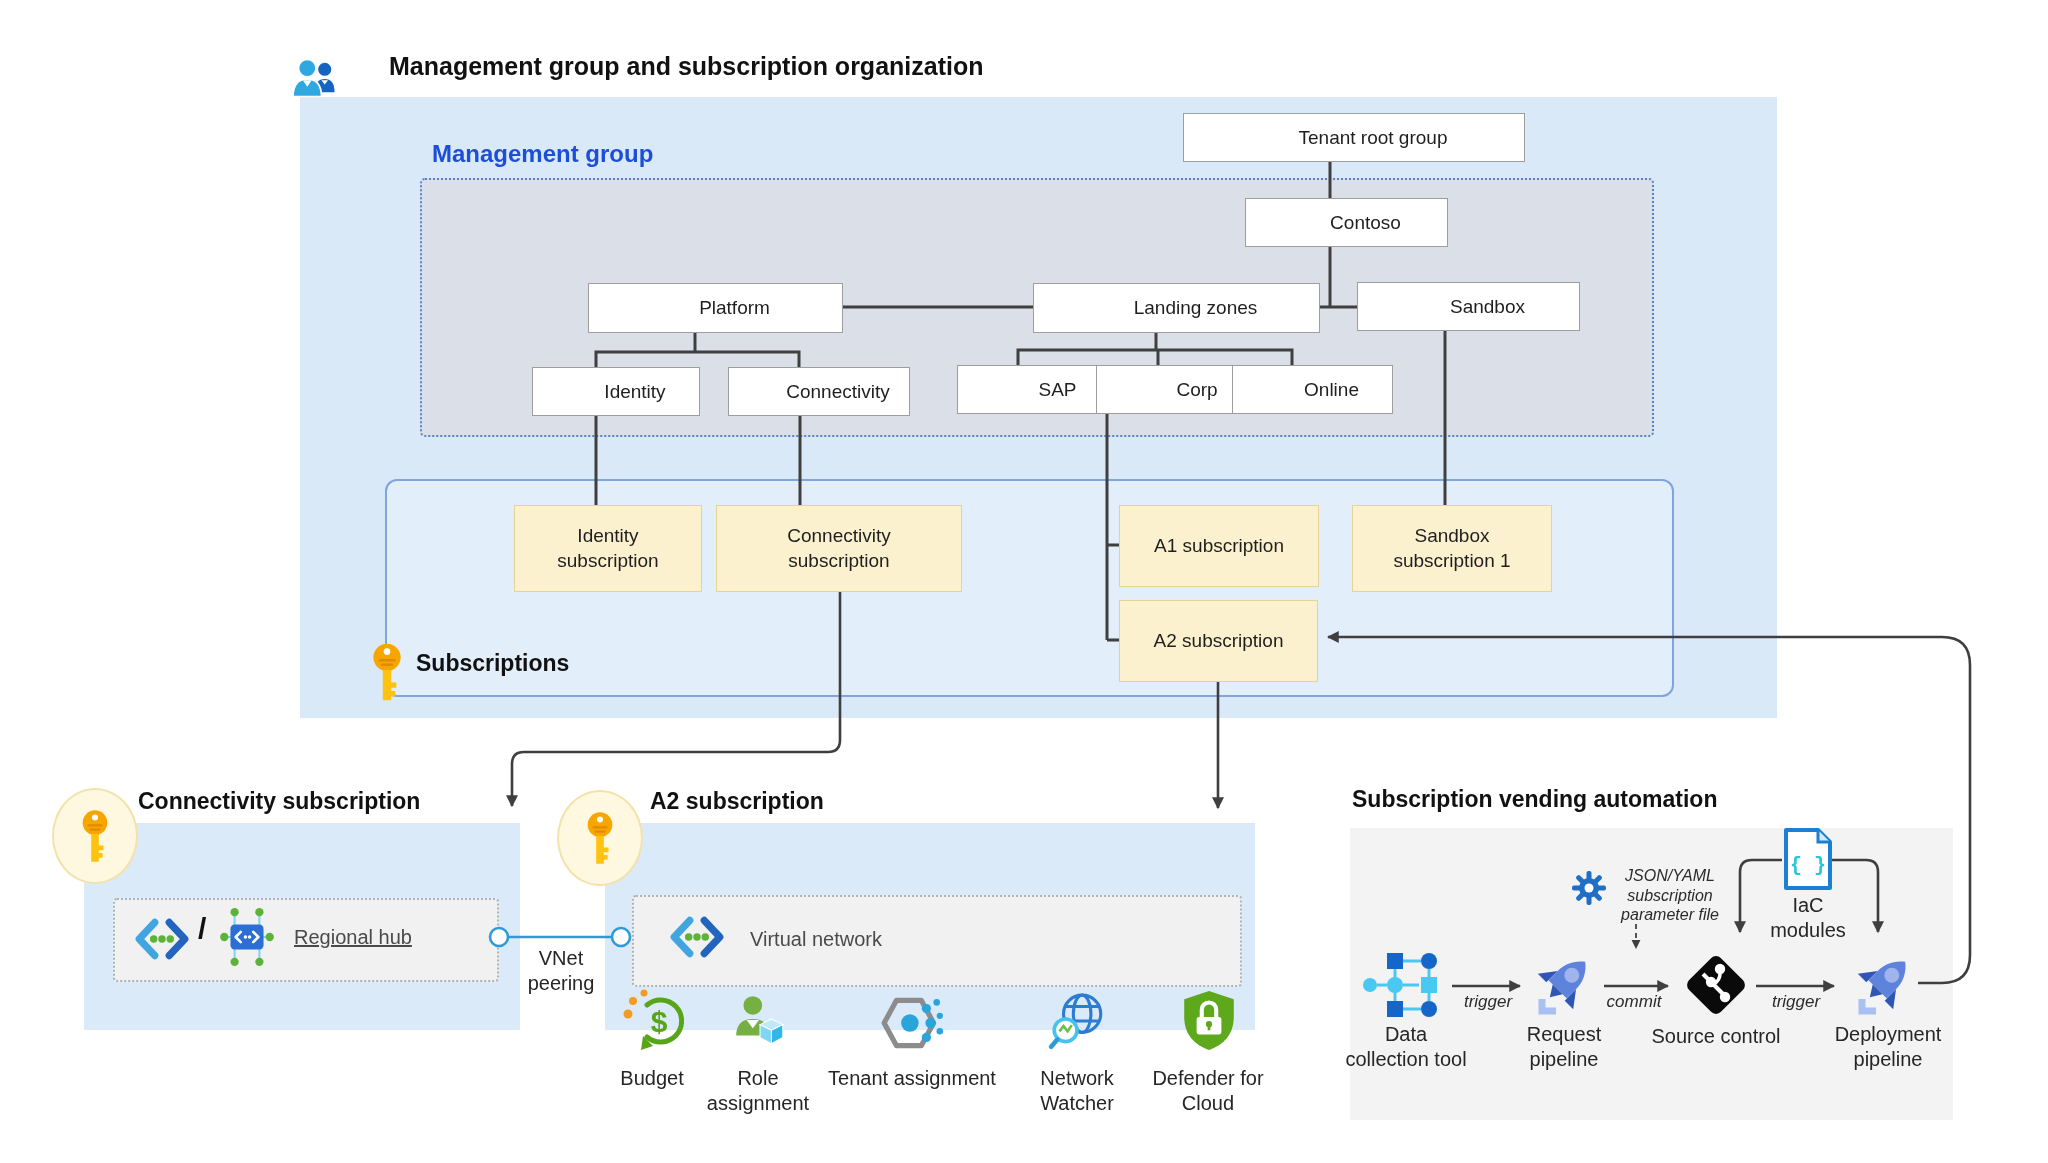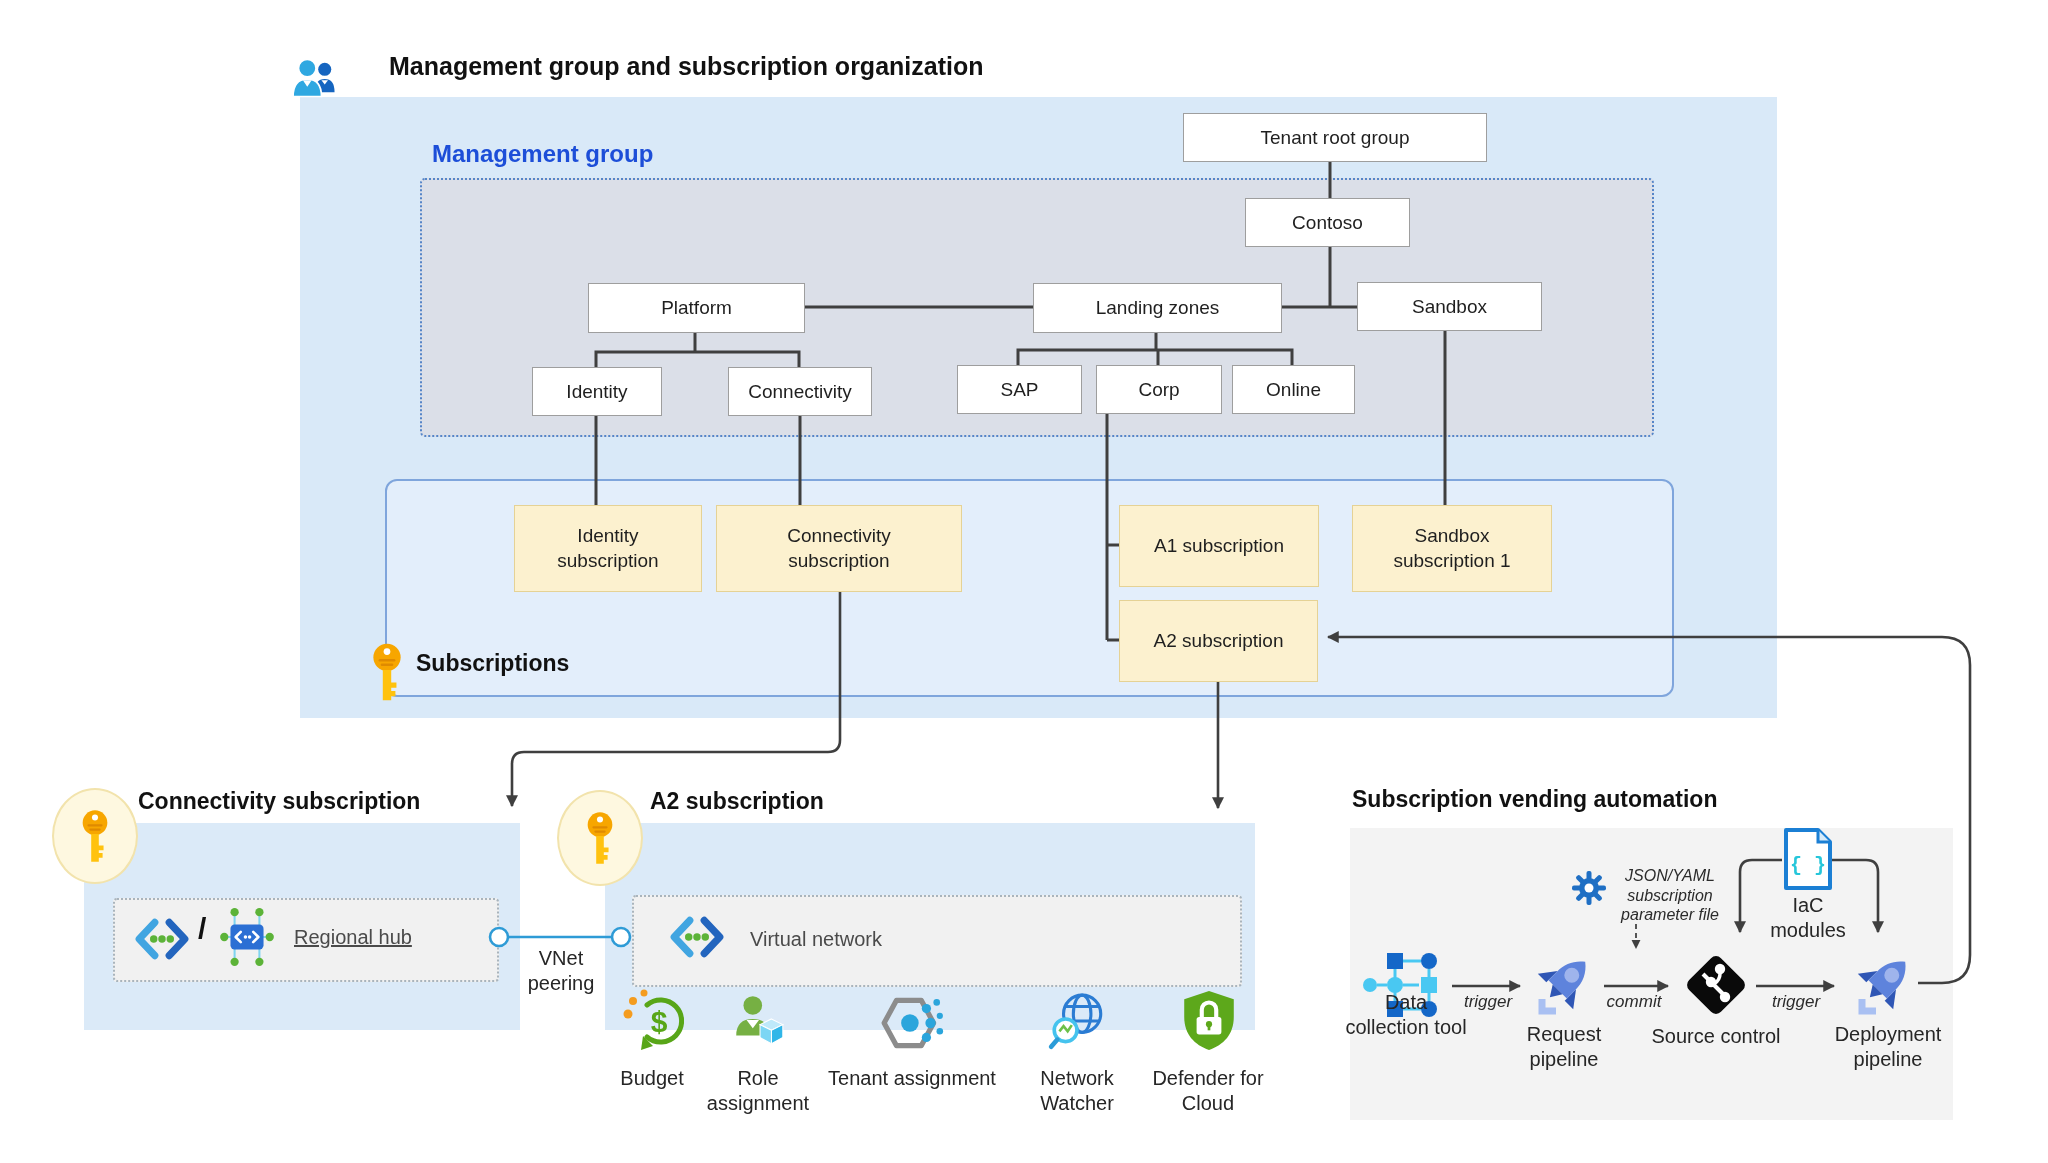--- a/index.html
+++ b/index.html
@@ -3,21 +3,21 @@
 <meta charset="utf-8">
 <style>
   html,body{margin:0;padding:0;background:#fff;}
   .canvas{position:relative;width:2048px;height:1163px;background:#fff;overflow:hidden;
           font-family:"Liberation Sans",sans-serif;color:#1c1c1c;}
   .abs{position:absolute;}
   .wires{position:absolute;left:0;top:0;z-index:5;pointer-events:none;}
   .bg{z-index:1;}
   .fg{z-index:10;}
   .box-white{background:#fff;border:1.5px solid #9e9e9e;display:flex;align-items:center;
-             justify-content:center;font-size:19px;color:#1f1f1f;z-index:10;}
+             justify-content:center;font-size:19px;color:#1f1f1f;z-index:10;padding-left:38px;}
   .box-cream{background:#FCF1CF;border:1px solid #E5D295;display:flex;align-items:center;
              justify-content:center;font-size:19px;color:#1f1f1f;text-align:center;
              line-height:1.3;white-space:pre-line;z-index:10;}
   .panel-outer{background:#D9E9F8;}
   .panel-mg{background:#DBDFE8;border:2px dotted #5585C8;border-radius:5px;}
   .panel-subs{background:#E3EEFB;border:2.5px solid #7FA5DC;border-radius:12px;}
   .panel-blue{background:#DBEAF8;}
   .panel-gray{background:#F3F3F3;}
   .dotted-box{background:#F1F1F1;border:2px dotted #A9B4BC;border-radius:4px;}
   .sec-title{font-weight:bold;font-size:23px;color:#111;z-index:10;white-space:nowrap;}
@@ -352,21 +352,21 @@
       <path d="M4 2 H36 L48 14 V60 H4 Z" fill="#fff" stroke="#1B7FD4" stroke-width="4" stroke-linejoin="round"></path>
       <path d="M36 2 V14 H48" fill="#D6EBFA" stroke="#1B7FD4" stroke-width="3"></path>
       <text x="26" y="43" text-anchor="middle" font-size="20" font-weight="bold" fill="#26C6DA" font-family="Liberation Mono, monospace">{ }</text>
     </svg>
   </span>
 
   <div class="abs it" style="left:1438px;top:960px;width:100px;">trigger</div>
   <div class="abs it" style="left:1584px;top:960px;width:100px;">commit</div>
   <div class="abs it" style="left:1746px;top:960px;width:100px;">trigger</div>
 
-  <div class="abs lbl" style="left:1316px;top:990px;width:180px;">Data
+  <div class="abs lbl" style="left:1316px;top:1022px;width:180px;">Data
 collection tool</div>
   <div class="abs lbl" style="left:1484px;top:1022px;width:160px;">Request
 pipeline</div>
   <div class="abs lbl" style="left:1626px;top:1024px;width:180px;">Source control</div>
   <div class="abs lbl" style="left:1798px;top:1022px;width:180px;">Deployment
 pipeline</div>
   <div class="abs lbl" style="left:1728px;top:893px;width:160px;">IaC
 modules</div>
 
 </div>

